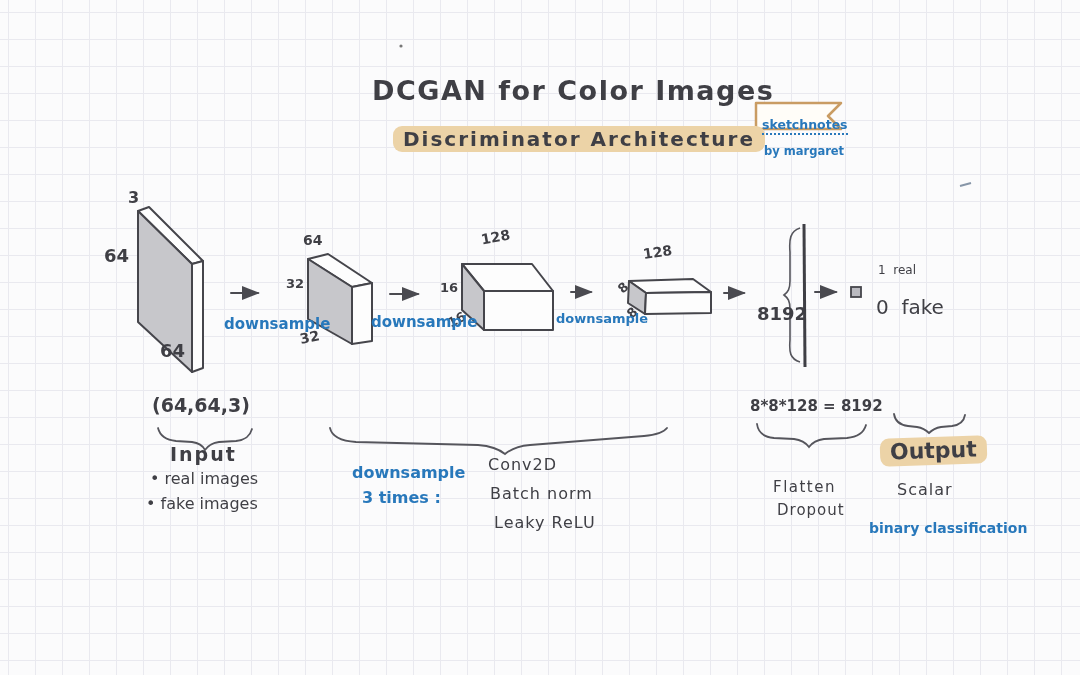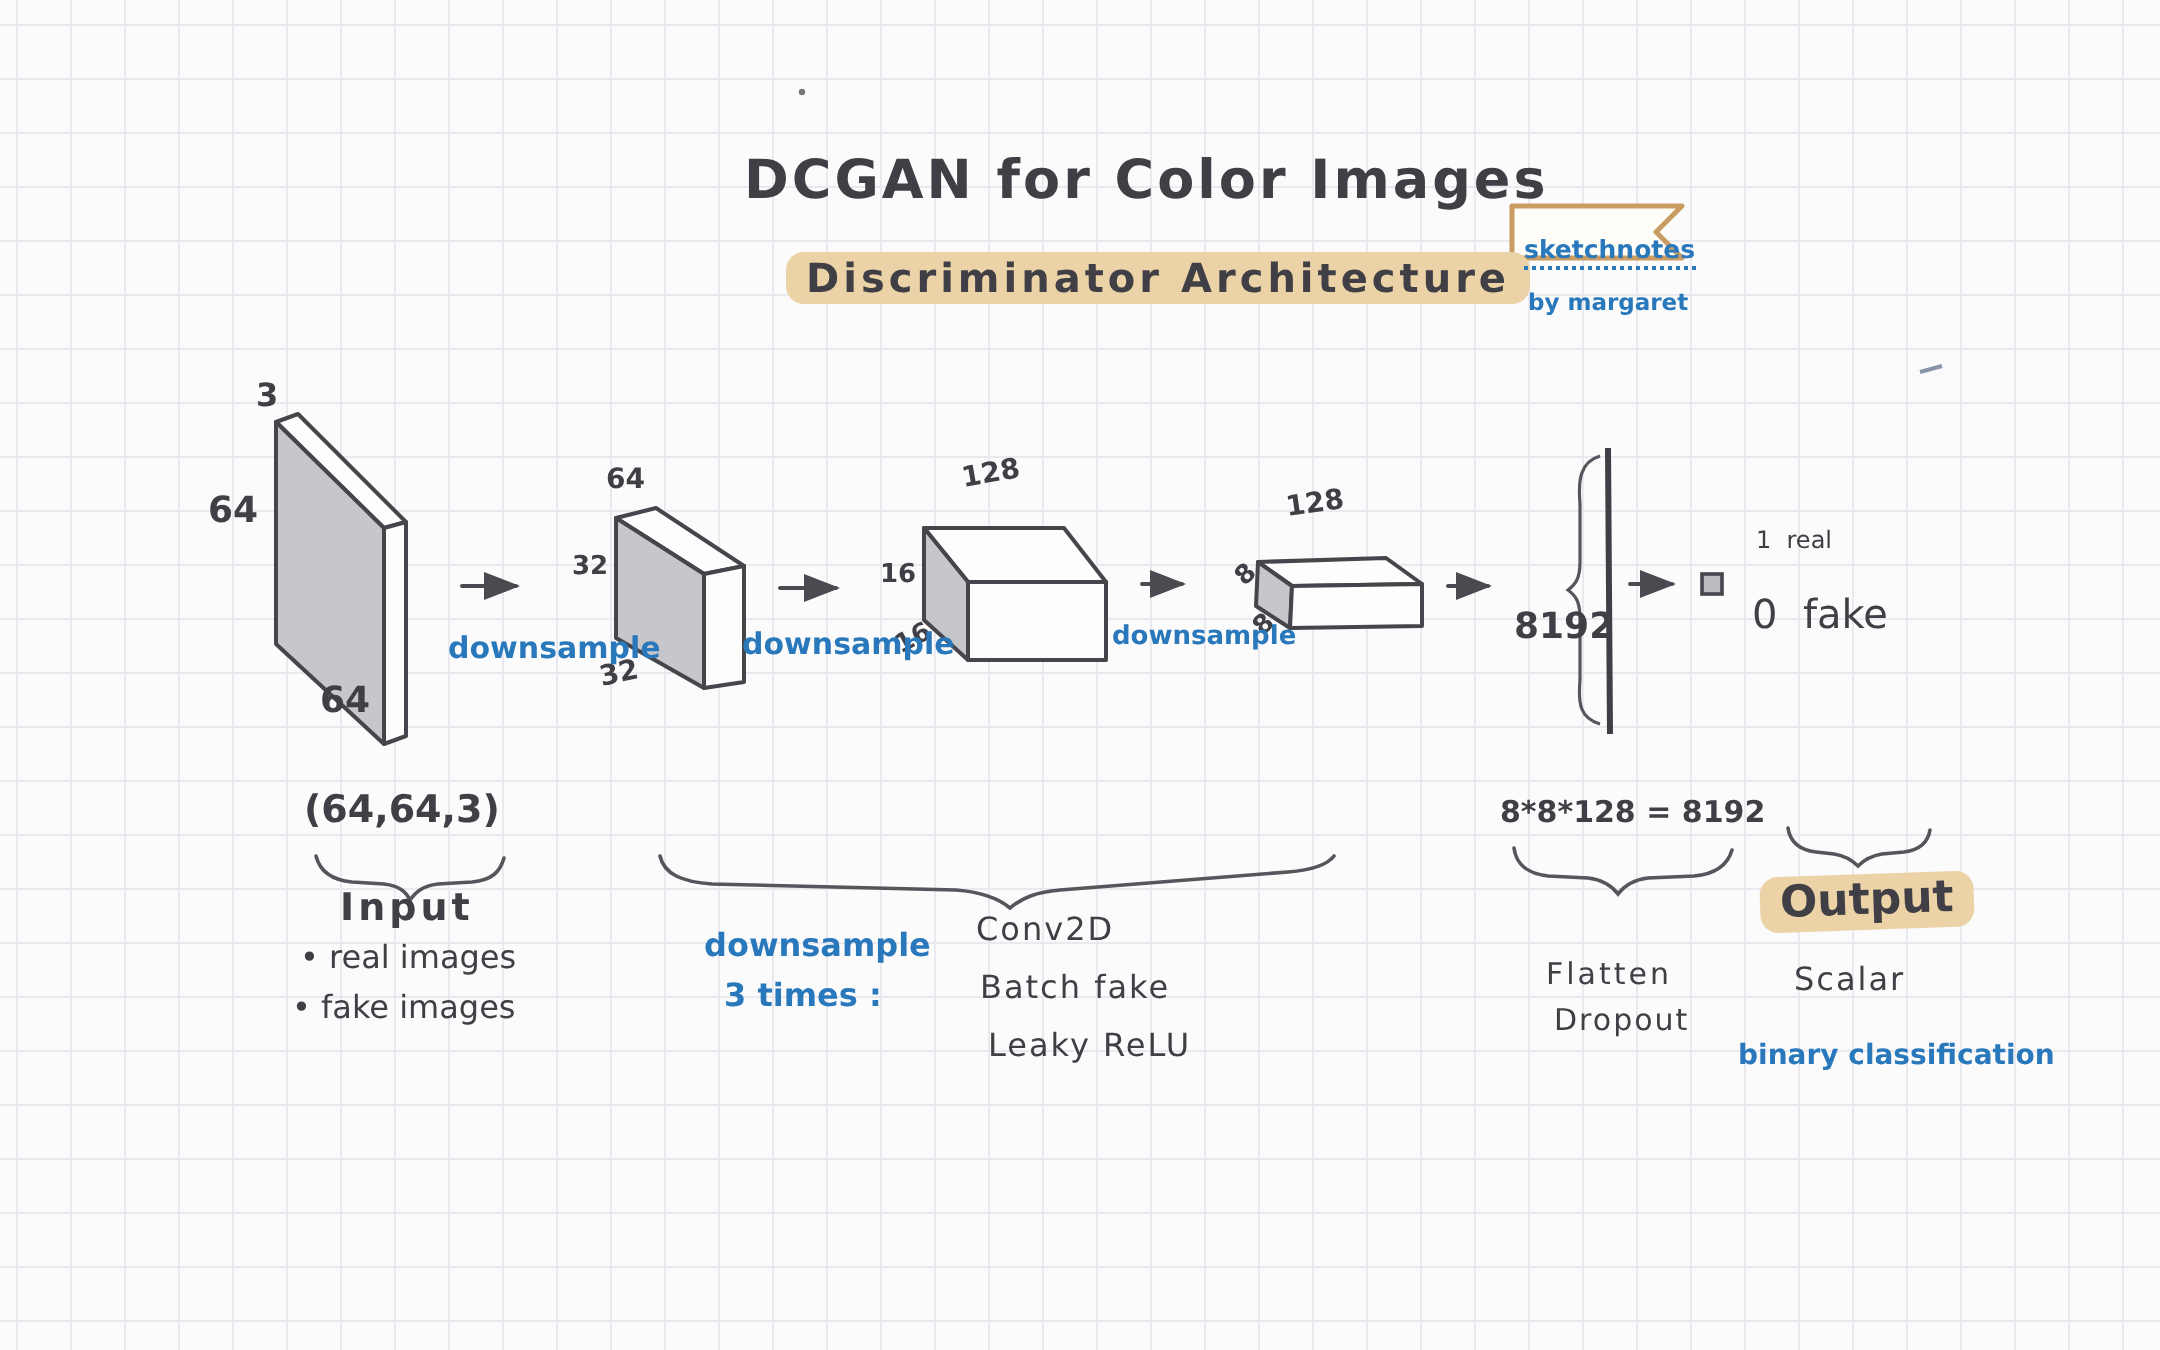--- a/index.html
+++ b/index.html
@@ -121,21 +121,21 @@
 
   <div class="lbl ink" style="left:152px;top:395px;font-size:19px;font-weight:600;">(64,64,3)</div>
   <div class="lbl ink" style="left:170px;top:444px;font-size:19px;letter-spacing:2px;font-weight:600;">Input</div>
   <div class="lbl ink" style="left:150px;top:470px;font-size:16px;">• real images</div>
   <div class="lbl ink" style="left:146px;top:495px;font-size:16px;">• fake images</div>
 
   <div class="lbl blue" style="left:352px;top:452px;font-size:16px;font-weight:600;">downsample</div>
   <div class="lbl blue" style="left:362px;top:477px;font-size:16px;font-weight:600;">3 times :</div>
 
   <div class="lbl ink" style="left:488px;top:456px;font-size:16px;letter-spacing:1px;">Conv2D</div>
-  <div class="lbl ink" style="left:490px;top:485px;font-size:16px;letter-spacing:1px;">Batch fake</div>
+  <div class="lbl ink" style="left:490px;top:485px;font-size:16px;letter-spacing:1px;">Batch norm</div>
   <div class="lbl ink" style="left:494px;top:514px;font-size:16px;letter-spacing:1px;">Leaky ReLU</div>
 
   <div class="lbl ink" style="left:750px;top:398px;font-size:15px;font-weight:600;">8*8*128 = 8192</div>
   <div class="lbl ink" style="left:773px;top:479px;font-size:15px;letter-spacing:1.5px;">Flatten</div>
   <div class="lbl ink" style="left:777px;top:502px;font-size:15px;letter-spacing:1px;">Dropout</div>
 
   <div class="lbl ink hl" id="output-label">Output</div>
   <div class="lbl ink" style="left:897px;top:481px;font-size:16px;letter-spacing:1px;">Scalar</div>
   <div class="lbl blue" style="left:869px;top:509px;font-size:14px;font-weight:600;">binary classification</div>
 

